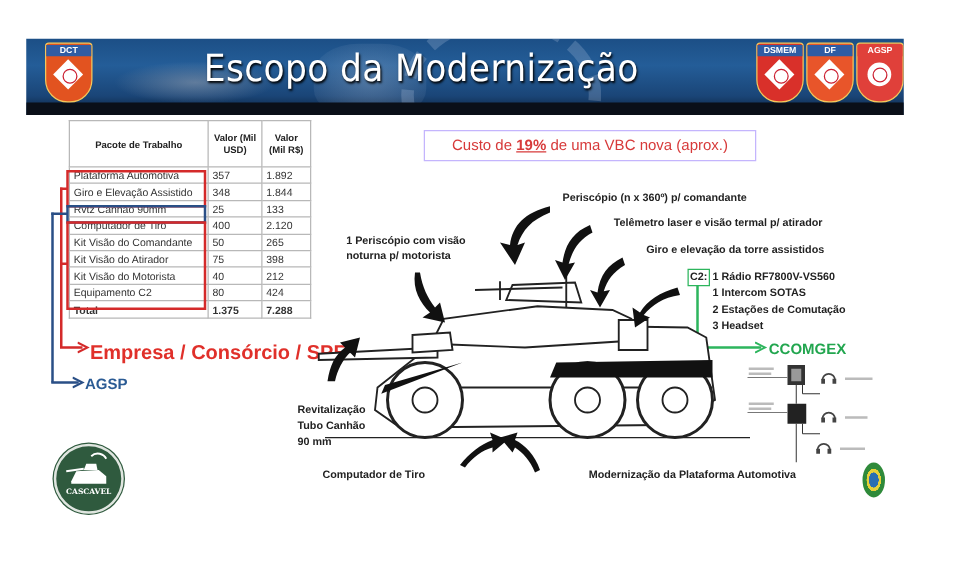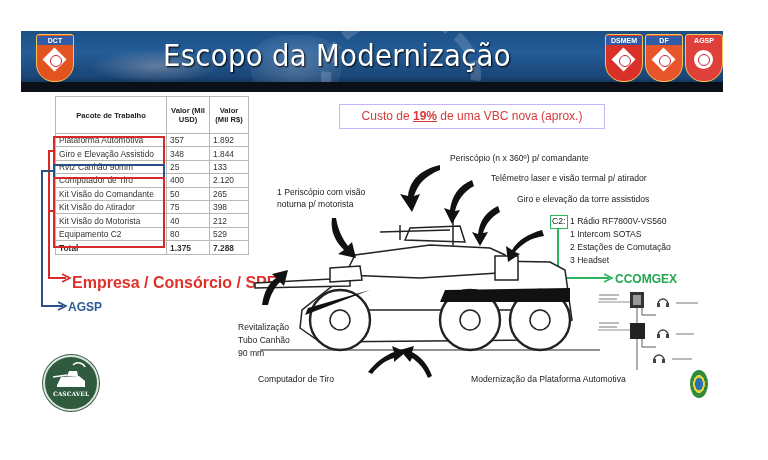--- a/index.html
+++ b/index.html
@@ -28,21 +28,21 @@
   #tbl .c2 { width:36px; }
   #tbl .c3 { width:32px; }
   #tbl tr.total td { font-weight:bold; height:13px; }
   .redbox { position:absolute; border:2px solid #d42a2a; }
   .bluebox { position:absolute; border:2px solid #2a4f86; }
   .line { position:absolute; }
   #empresa { left:72px; top:274px; font-size:16px; font-weight:bold; color:#e0302a; }
   #agsp { left:68px; top:300px; font-size:12px; font-weight:bold; color:#2b5b94; }
   #custo { left:339px; top:104px; width:264px; height:23px; border:1px solid #c4b5fd; font-size:12px; color:#d73a3a; text-align:center; line-height:23px; }
   #custo b { text-decoration:underline; }
-  .lbl { position:absolute; font-size:8.6px; font-weight:normal; color:#222; white-space:nowrap; }
+  .lbl { position:absolute; font-size:8.6px; font-weight:bold; color:#222; white-space:nowrap; }
   #c2box { left:550px; top:215px; width:16px; height:12px; border:1.5px solid #2db55d; }
   #ccomgex { left:615px; top:272px; font-size:12px; font-weight:bold; color:#22a64f; }
   .arrow { position:absolute; }
   #cascavel { left:43px; top:355px; width:52px; height:52px; border-radius:50%; background:#2f5a3e; border:2px solid #e0e6e0; box-shadow:0 0 0 1px #2f5a3e; }
   #cascavel .txt { position:absolute; left:0; right:0; top:33px; font-size:6px; font-weight:bold; color:#fff; text-align:center; font-family:"DejaVu Serif", serif; }
   #eb { left:690px; top:370px; width:18px; height:28px; border-radius:50%; background:radial-gradient(ellipse at center,#2b6fb3 0 30%, #e7d13a 31% 45%, #2f8a3a 46% 100%); }
 </style>
 </head>
 <body>
 
@@ -114,21 +114,21 @@
         <td>398</td>
       </tr>
   <tr>
         <td>Kit Visão do Motorista</td>
         <td>40</td>
         <td>212</td>
       </tr>
   <tr>
         <td>Equipamento C2</td>
         <td>80</td>
-        <td>529</td>
+        <td>424</td>
       </tr>
   <tr class="total">
         <td>Total</td>
         <td>1.375</td>
         <td>7.288</td>
       </tr>
 </tbody>
   </table>
 
 <div class="redbox" style="left:53px;top:136px;width:108px;height:26px;"></div>

